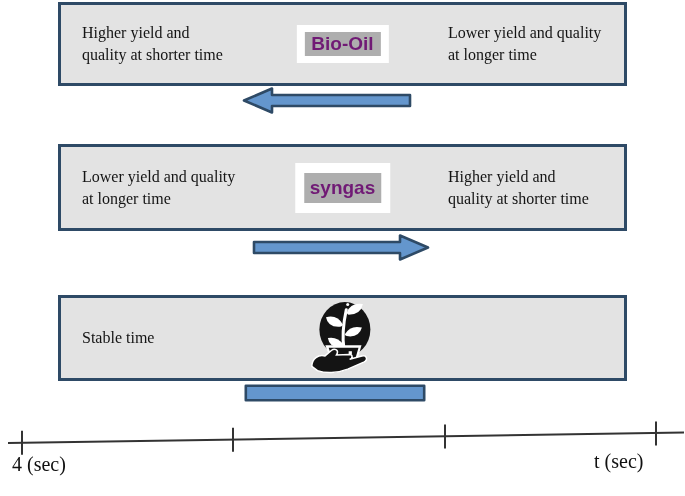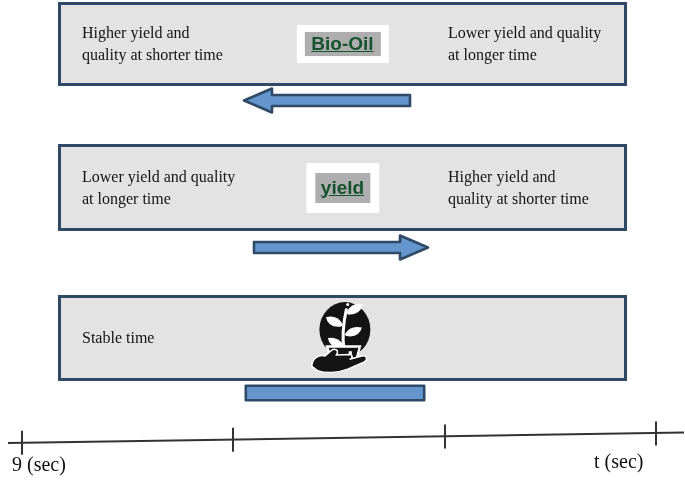--- a/index.html
+++ b/index.html
@@ -28,23 +28,23 @@
   }
   .ptext.left{left:21px;}
   .ptext.right{left:387px;}
   .label-frame{
     position:absolute;left:50%;top:50%;transform:translate(-50%,-50%);
     background:#fff;
   }
   .f-bio{padding:7px 8px;}
   .f-syn{padding:10px 9px;}
   .chip{
-    display:block;background:var(--chip-bg);color:#14532d;
+    display:block;background:var(--chip-bg);color:#701a75;
     font-family:"Liberation Sans","DejaVu Sans",sans-serif;font-weight:700;
-    font-size:19px;text-align:left;text-decoration:underline;
+    font-size:19px;text-align:left;
   }
   .chip-bio{padding:1px 7px;}
   .chip-syn{padding:4px 6px;}
   .icon-wrap{position:absolute;left:50%;top:50%;transform:translate(-50%,-50%);line-height:0;}
   .flow{position:absolute;}
   .flow .body{fill:var(--arrow-fill);stroke:var(--arrow-border);stroke-width:2.6;stroke-linejoin:round;}
   .a1{left:241px;top:86px;}
   .a2{left:251px;top:233px;}
   .a3{left:244px;top:384px;}
   .axis{position:absolute;left:0;top:420px;}
@@ -69,21 +69,21 @@
   </div>
 
   <svg class="flow a1" width="172" height="29" viewBox="0 0 172 29">
     <polygon class="body" points="3,14.5 31,2.5 31,9 169,9 169,20 31,20 31,26.5"></polygon>
   </svg>
 
   <div class="panel p2">
     <div class="ptext left">Lower yield and quality
 at longer time</div>
     <div class="label-frame f-syn">
-      <span class="chip chip-syn">yield</span>
+      <span class="chip chip-syn">syngas</span>
     </div>
     <div class="ptext right">Higher yield and
 quality at shorter time</div>
   </div>
 
   <svg class="flow a2" width="180" height="29" viewBox="0 0 180 29">
     <polygon class="body" points="177,14.5 149,2.5 149,9 3,9 3,20 149,20 149,26.5"></polygon>
   </svg>
 
   <div class="panel p3">
@@ -108,16 +108,16 @@
     <rect class="body" x="1.8" y="1.8" width="178.4" height="14.4"></rect>
   </svg>
 
   <svg class="axis" width="685" height="44" viewBox="0 0 685 44">
     <line x1="8" y1="23" x2="684" y2="12.5"></line>
     <line x1="22" y1="10.8" x2="22" y2="34.8"></line>
     <line x1="233" y1="7.7" x2="233" y2="31.7"></line>
     <line x1="445" y1="4.5" x2="445" y2="28.5"></line>
     <line x1="656" y1="1.4" x2="656" y2="25.4"></line>
   </svg>
-  <div class="axis-label lbl-zero">9 (sec)</div>
+  <div class="axis-label lbl-zero">4 (sec)</div>
   <div class="axis-label lbl-t">t (sec)</div>
 
 </div>
 
 </body></html>

